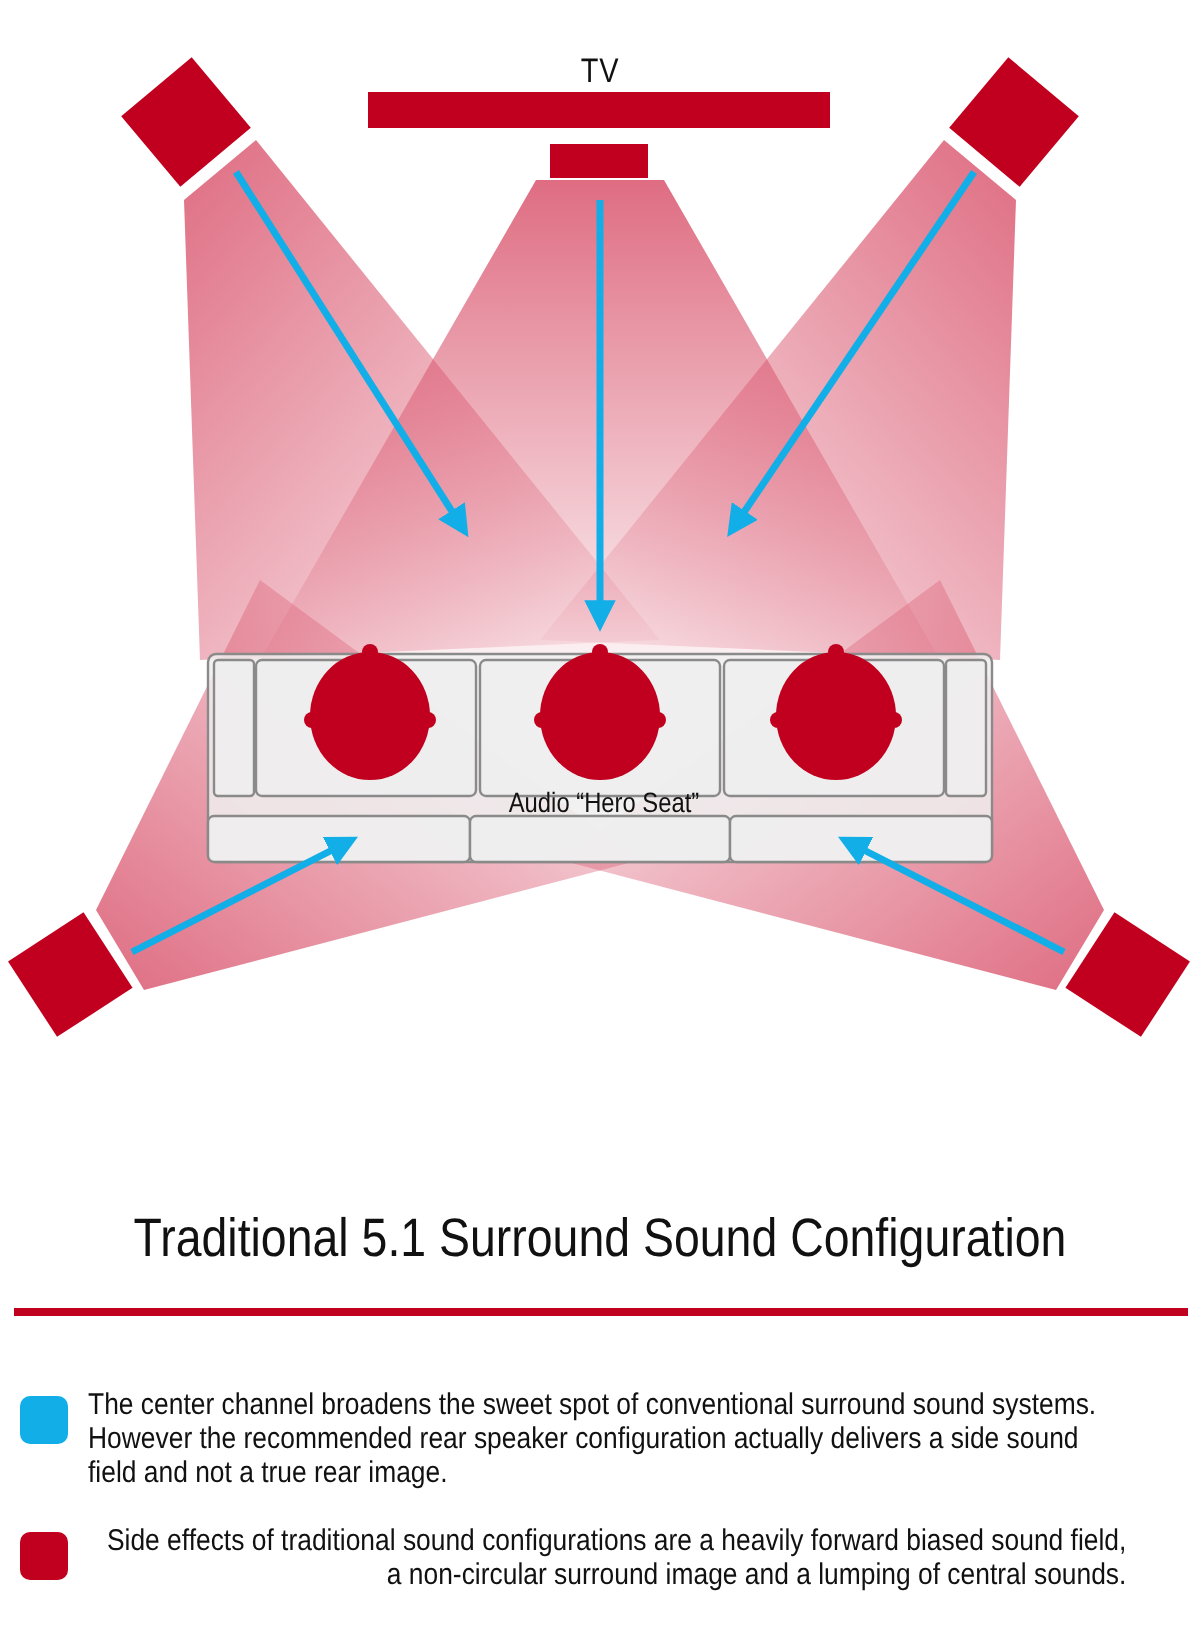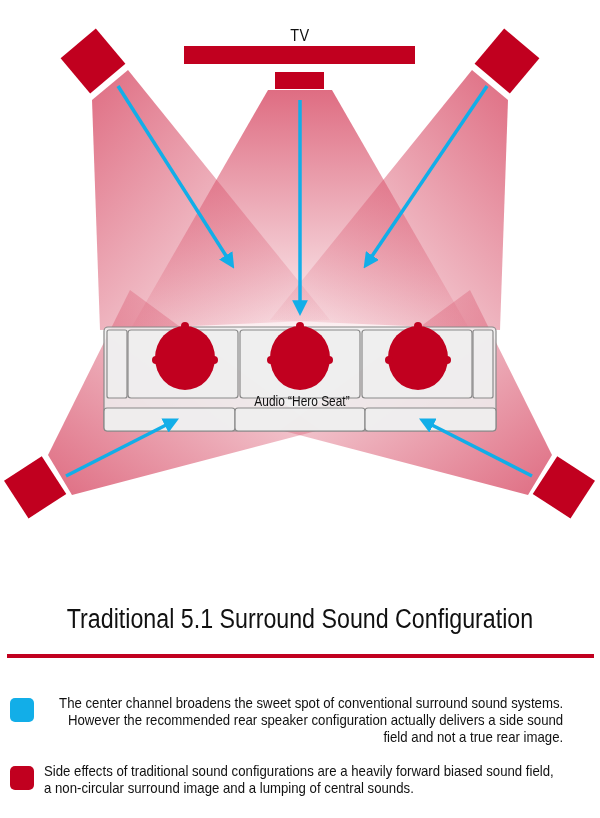--- a/index.html
+++ b/index.html
@@ -100,20 +100,20 @@
     <line x1="532" y1="476" x2="426" y2="422" marker-end="url(#ah)"></line>
   </g>
 </svg>
 
 <div class="tv-label">TV</div>
 <div class="seat-label">Audio “Hero Seat”</div>
 
 <div class="title">Traditional 5.1 Surround Sound Configuration</div>
 <div class="rule"></div>
 
-<div class="legend" style="top:694px;height:52px;text-align:right;">
+<div class="legend" style="top:694px;height:52px;">
   <div class="sw" style="background:#12aee8;"></div>
   <div class="txt">The center channel broadens the sweet spot of conventional surround sound systems. However the recommended rear speaker configuration actually delivers a side sound field and not a true rear image.</div>
 </div>
-<div class="legend" style="top:762px;height:40px;">
+<div class="legend" style="top:762px;height:40px;text-align:right;">
   <div class="sw" style="background:#c1001f;"></div>
   <div class="txt">Side effects of traditional sound configurations are a heavily forward biased sound field, a non-circular surround image and a lumping of central sounds.</div>
 </div>
 
 </body></html>

